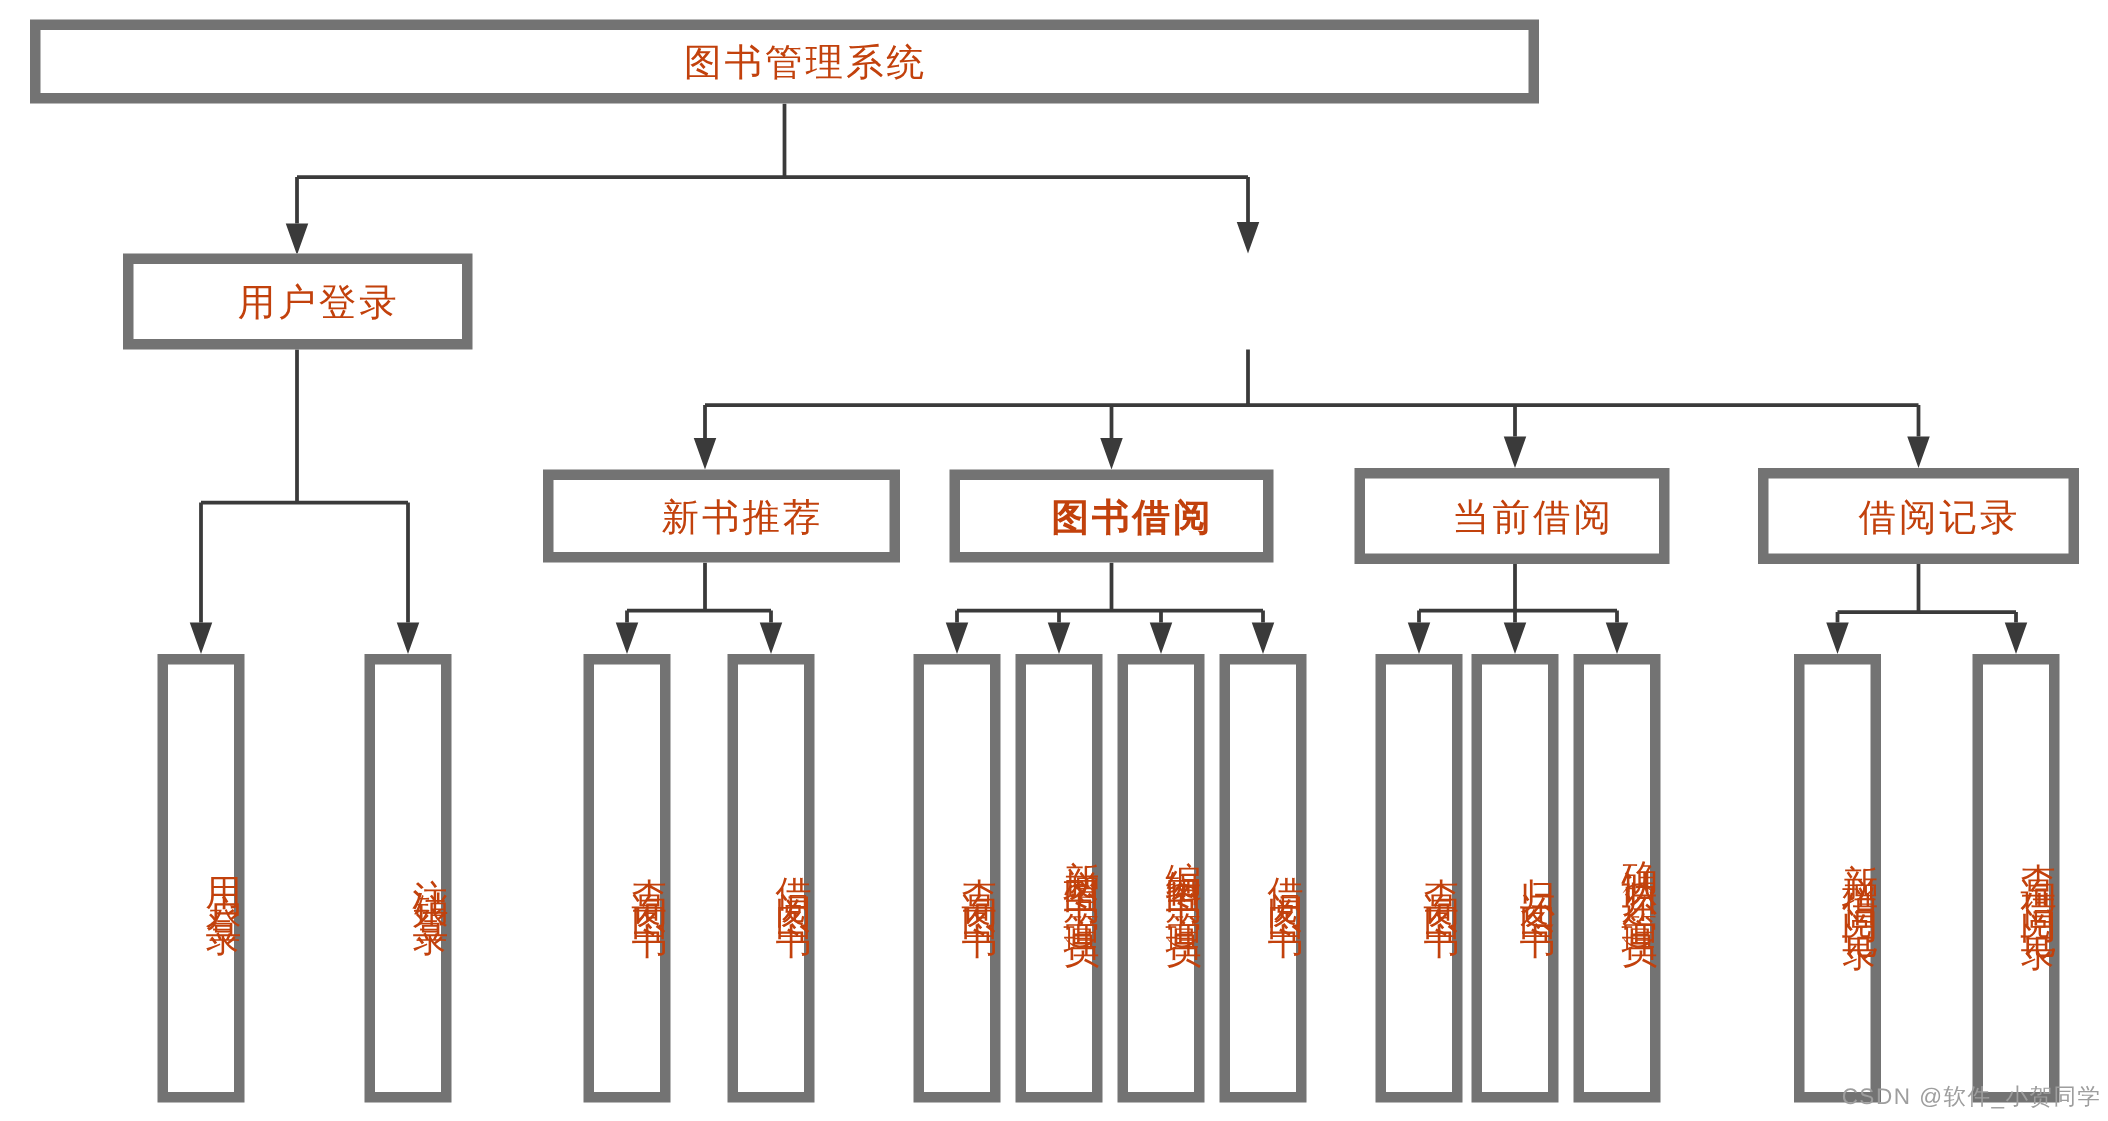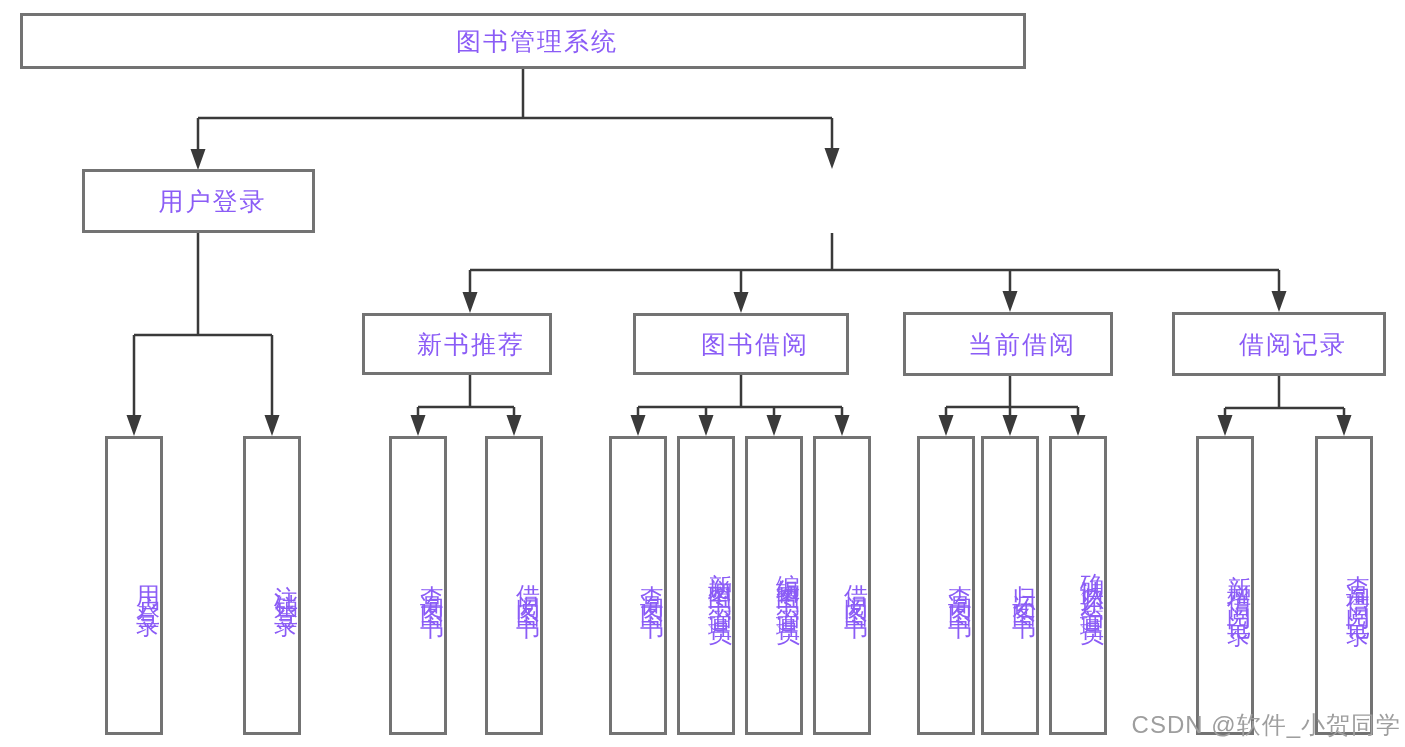--- a/index.html
+++ b/index.html
@@ -11,23 +11,23 @@
     overflow:hidden;
   }
   .connector-layer{
     position:absolute;left:0;top:0;width:1405px;height:747px;
     pointer-events:none;
   }
   .box{
     position:absolute;
     box-sizing:border-box;
     background:#ffffff;
-    border:3px solid #737373;
+    border:7px solid #737373;
     display:flex;align-items:center;justify-content:center;
-    color:#8b5cf6;
+    color:#c2410c;
     font-size:25px;
     letter-spacing:2px;
     text-align:center;
     z-index:1;
     white-space:nowrap;
     padding-left:28px;
   }
   .leaf{
     writing-mode:vertical-rl;
     text-orientation:mixed;
@@ -35,43 +35,43 @@
     letter-spacing:10px;
     white-space:normal;
   }
   .leaf-long{letter-spacing:7px;}
   
   #n-root{left:20px;top:13px;width:1006px;height:56px;}
   
   #n-user-login{left:82px;top:169px;width:233px;height:64px;}
   #n-book-mgmt{left:714px;top:169px;width:236px;height:64px;}
   
-  #n-new-books{left:362px;top:313px;width:190px;height:62px;}
-  #n-borrow{left:633px;top:313px;width:216px;height:62px;}
+  #n-new-books{left:362px;top:313px;width:238px;height:62px;}
+  #n-borrow{left:633px;top:313px;width:216px;height:62px;font-weight:bold;}
   #n-current{left:903px;top:312px;width:210px;height:64px;}
   #n-records{left:1172px;top:312px;width:214px;height:64px;}
   
   .leaf{top:436px;width:58px;height:299px;}
   #l-1{left:105px;}
   #l-2{left:243px;}
   #l-3{left:389px;}
   #l-4{left:485px;}
   #l-5{left:609px;}
   #l-6{left:677px;}
   #l-7{left:745px;}
   #l-8{left:813px;}
   #l-9{left:917px;}
   #l-10{left:981px;}
   #l-11{left:1049px;}
   #l-12{left:1196px;}
   #l-13{left:1315px;}
   .watermark{
     position:absolute;
     right:4px;bottom:6px;
-    font-size:24px;
+    font-size:15px;
     color:#9e9e9e;
     letter-spacing:1px;
     z-index:2;
   }
 </style>
 </head>
 <body>
 
 <div class="canvas">
 

